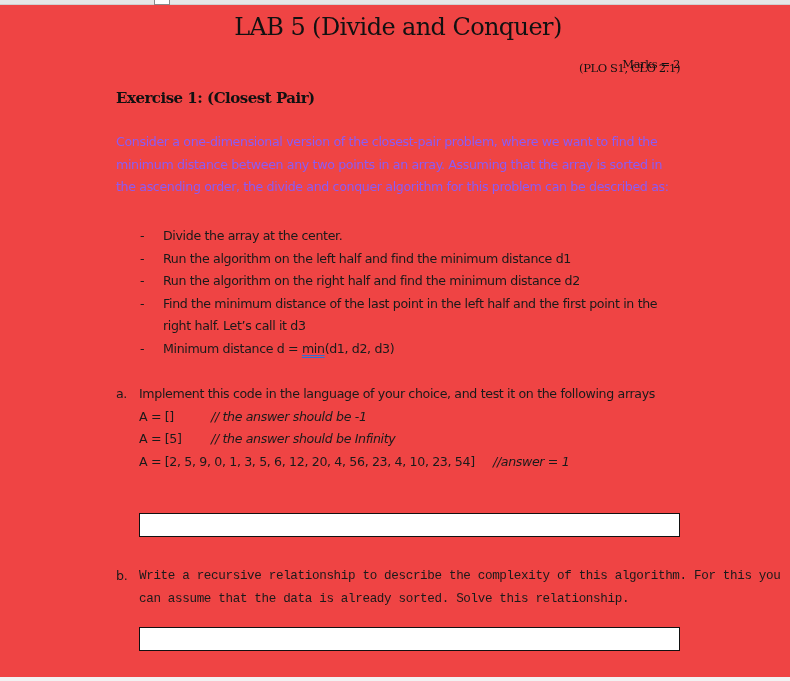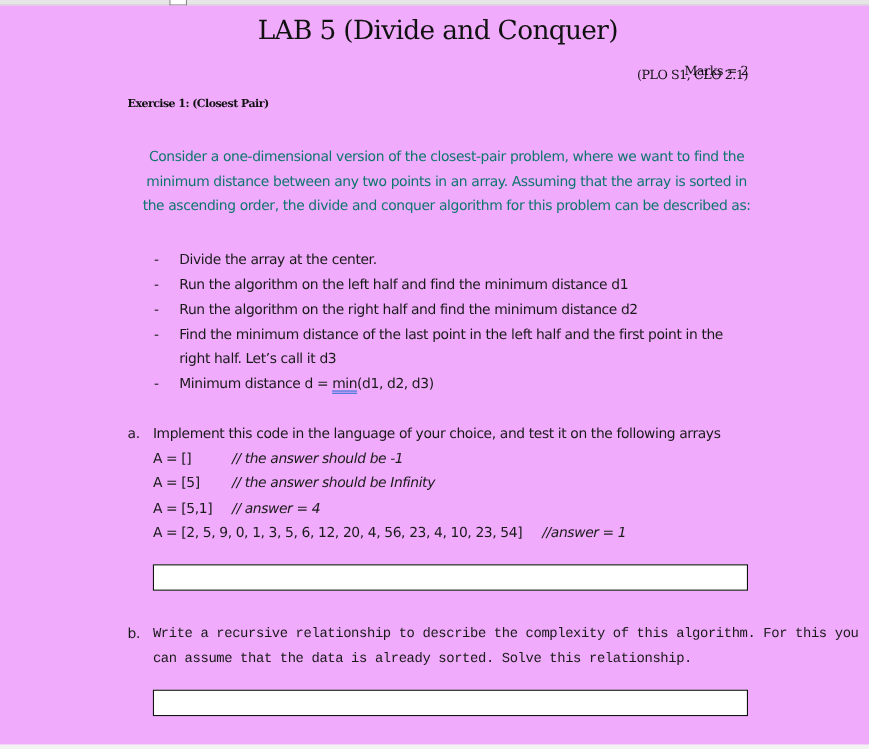--- a/index.html
+++ b/index.html
@@ -33,21 +33,21 @@
     .bottom-strip {
       position: absolute;
       left: 0; top: 677px;
       width: 790px; height: 4px;
       background: #f2f2f2;
     }
     .page {
       position: absolute;
       left: 0; top: 5px;
       width: 790px; height: 672px;
-      background: #f0abfc;
+      background: #ef4444;
     }
     .title {
       position: absolute;
       left: 0; top: 8px;
       width: 796px;
       text-align: center;
       font-family: "DejaVu Serif", serif;
       font-size: 24px;
       letter-spacing: -0.6px;
       color: #111;
@@ -61,33 +61,32 @@
       letter-spacing: -0.4px;
       color: #111;
     }
     .meta.plo { top: 36px; margin-top: 20px; }
     .meta.marks { top: 52px; margin-left: 16px; }
     .exercise-heading {
       position: absolute;
       left: 116px; top: 89px;
       font-family: "DejaVu Serif", serif;
       font-weight: bold;
-      font-size: 10px;
+      font-size: 15px;
       letter-spacing: -0.5px;
       color: #111;
     }
     .para {
       position: absolute;
       left: 116px; top: 131px;
       width: 580px;
       font-size: 12.6px;
       line-height: 22.5px;
       letter-spacing: -0.35px;
-      color: #0f766e;
-      text-align: center;
+      color: #8b5cf6;
     }
     .para .line { display: block; white-space: nowrap; }
     .bullets {
       position: absolute;
       left: 140px; top: 225px;
       width: 560px;
       font-size: 12.6px;
       letter-spacing: -0.35px;
       line-height: 22.6px;
     }
@@ -193,24 +192,20 @@
   </div>
   <div class="test-row">
     <span class="arr">A = []</span>
     <span class="cmt" style="left:95px">// the answer should be -1</span>
   </div>
   <div class="test-row">
     <span class="arr">A = [5]</span>
     <span class="cmt" style="left:95px">// the answer should be Infinity</span>
   </div>
   <div class="test-row">
-    <span class="arr">A = [5,1]</span>
-    <span class="cmt" style="left:95px">// answer = 4</span>
-  </div>
-  <div class="test-row">
     <span class="arr">A = [2, 5, 9, 0, 1, 3, 5, 6, 12, 20, 4, 56, 23, 4, 10, 23, 54]</span>
     <span class="cmt" style="left:377px">//answer = 1</span>
   </div>
 </div>
 
 <div class="answer-box a"></div>
 
 <div class="qb">
   <div class="q-row">
     <span class="marker">b.</span>

